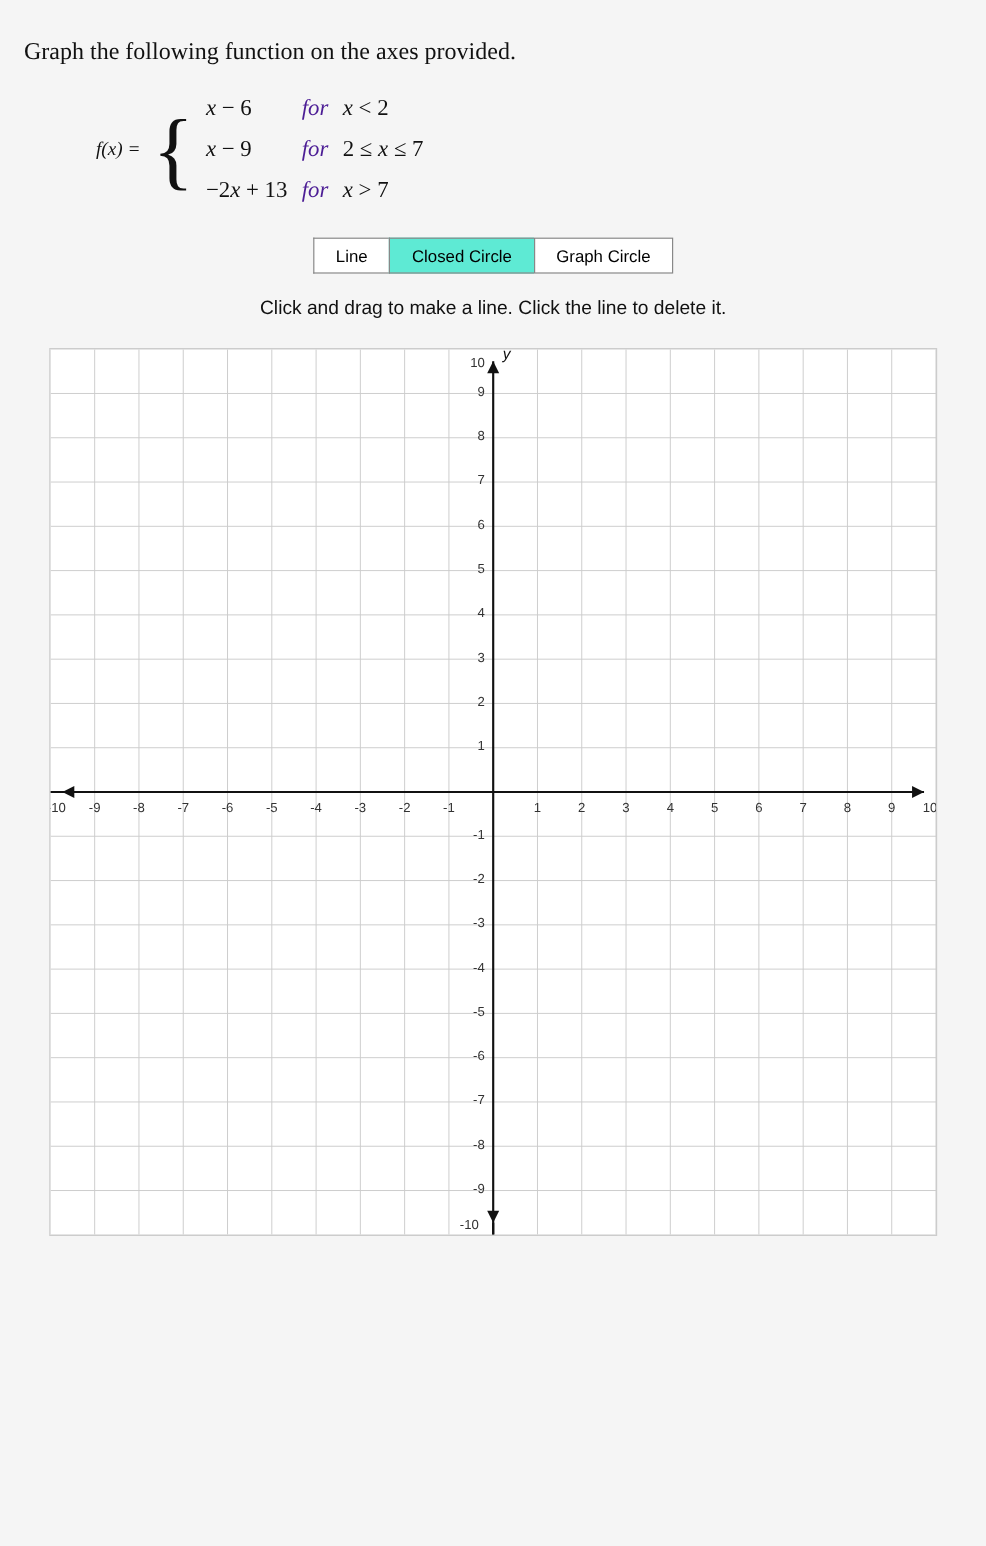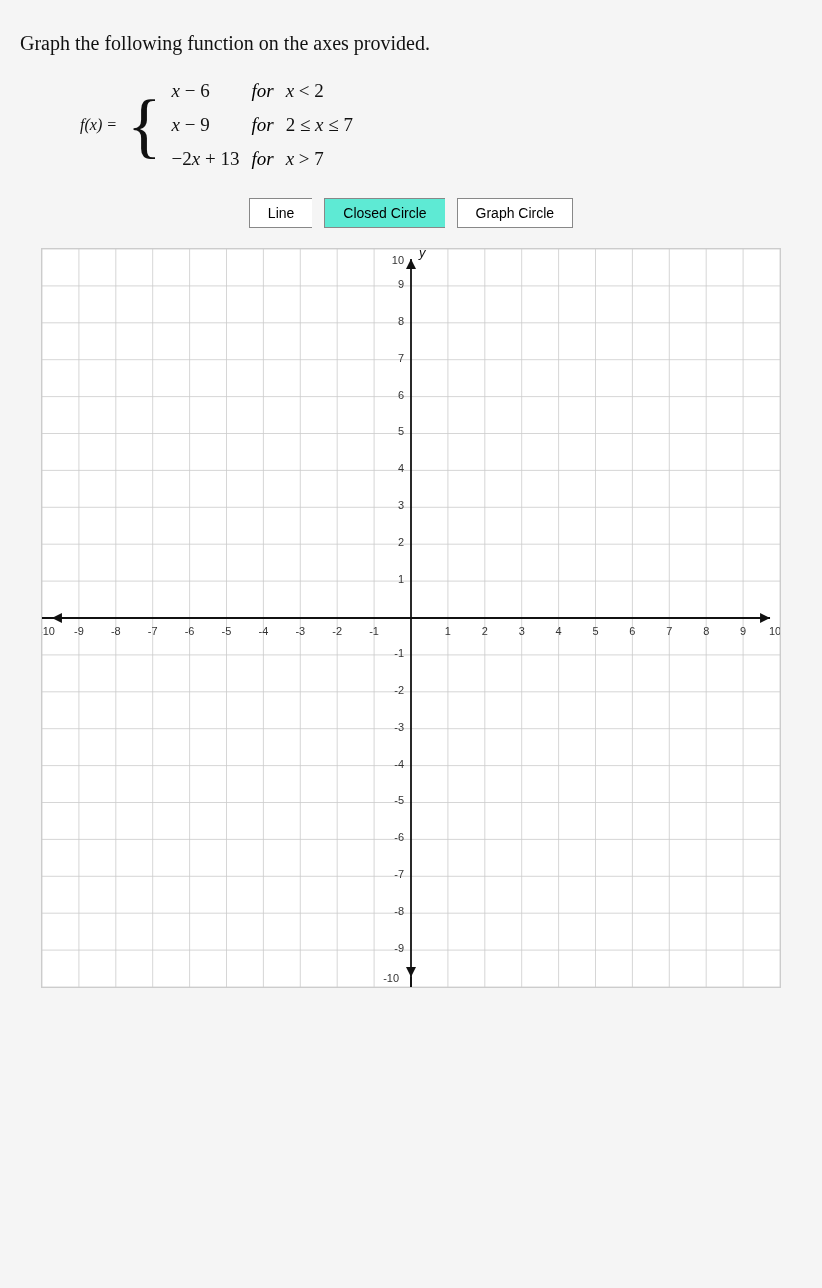--- a/index.html
+++ b/index.html
@@ -57,28 +57,28 @@
       gap: 12px;
     }
 
     .case-expr, .case-for, .case-cond {
       font-size: 19px;
       white-space: nowrap;
     }
 
     .case-for {
       font-style: italic;
-      color: #000000;
+      color: #4c1d95;
     }
 
     .toolbar {
       display: flex;
       justify-content: center;
       margin-bottom: 18px;
-      gap: 12px;
+      gap: 0;
     }
 
     .toolbar-btn {
       border: 1.5px solid #888;
       background: #fff;
       padding: 6px 18px;
       font-size: 14px;
       cursor: pointer;
       font-family: Arial, sans-serif;
     }
@@ -160,20 +160,21 @@
   </div>
 </div>
 
 <div class="toolbar">
   <button class="toolbar-btn">Line</button>
   <button class="toolbar-btn active">Closed Circle</button>
   <button class="toolbar-btn">Graph Circle</button>
 </div>
 
 <div class="instructions">
+  <div>Click and drag to make a line. Click the line to delete it.</div>
 </div>
 
 <div class="graph-area">
 
   <div class="search-icon-container">
     <svg width="26" height="26" viewBox="0 0 26 26" fill="none">
       <circle cx="10" cy="10" r="7" stroke="#333" stroke-width="2.2" fill="none"></circle>
       <line x1="15.5" y1="15.5" x2="23" y2="23" stroke="#333" stroke-width="2.2" stroke-linecap="round"></line>
     </svg>
   </div>

